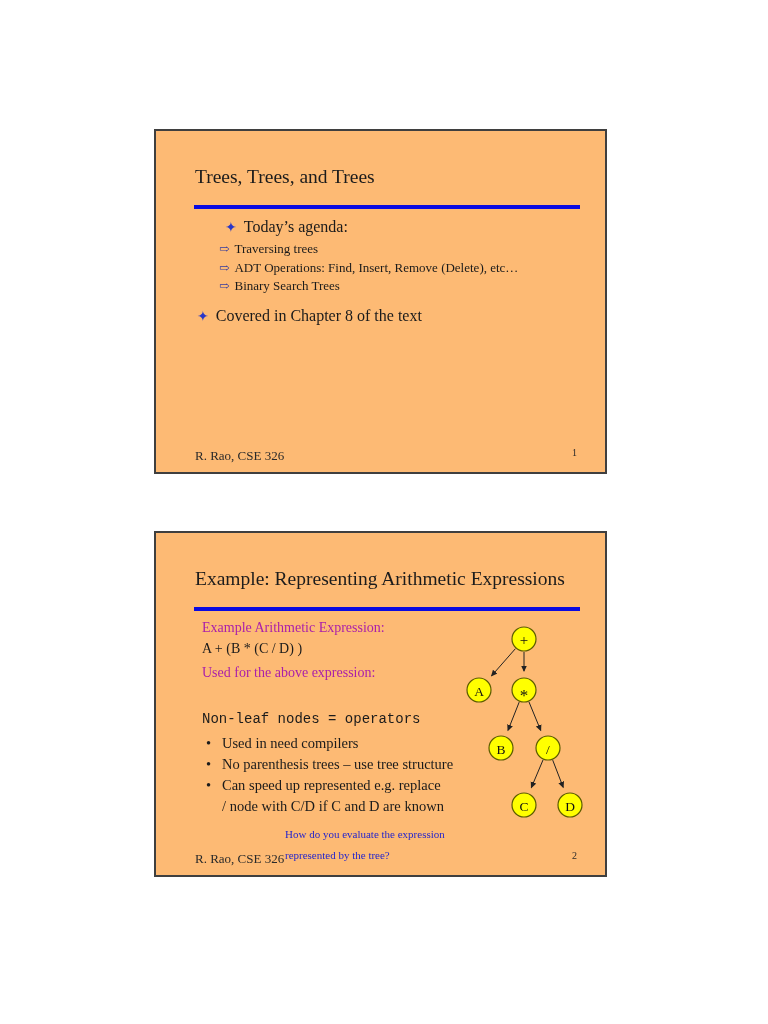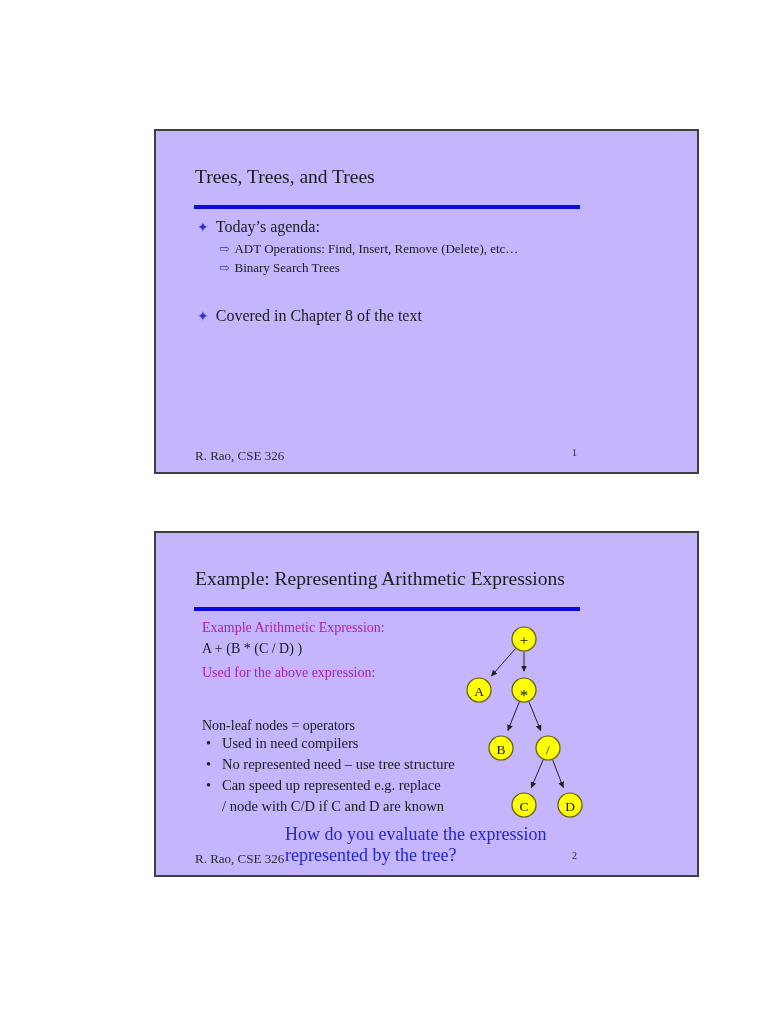--- a/index.html
+++ b/index.html
@@ -4,23 +4,23 @@
 <style>
   html, body { margin:0; padding:0; }
   body {
     width:768px; height:1024px; position:relative;
     background:#ffffff;
     font-family:"Liberation Serif","DejaVu Serif",serif;
     color:#1b1b1b;
     overflow:hidden;
   }
   .slide {
-    position:absolute; left:154px; width:545px; height:345px;
+    position:absolute; left:154px; width:453px; height:345px;
     border:2px solid var(--border, #3f3f3f);
-    background:#c4b5fd; box-sizing:border-box;
+    background:#fdba74; box-sizing:border-box;
   }
   #slide1 { top:129px; }
   #slide2 { top:531px; height:346px; }
 
   .slide-title {
     position:absolute; left:39px; top:34px;
     font-size:19.5px; line-height:24px; color:#1c1c1c; white-space:nowrap;
   }
   .rule {
     position:absolute; left:38px; top:74px; width:386px; height:4px;
@@ -55,74 +55,75 @@
     position:absolute; left:46px; font-size:14px; line-height:17px; white-space:nowrap;
   }
   .magenta { color:var(--magenta, #aa1faa); }
   #s2bullets {
     position:absolute; left:50px; top:200px; font-size:14.5px; line-height:21px;
   }
   .b-row { display:flex; white-space:nowrap; }
   .b-row .marker { width:16px; flex:0 0 16px; }
   .question {
     position:absolute; left:129px; top:291px;
-    font-size:18px; line-height:20.5px;
+    font-size:11px; line-height:20.5px;
     color:var(--question-blue, #2525cc); white-space:nowrap;
   }
   #tree-svg {
     position:absolute; left:-2px; top:-2px; width:453px; height:346px;
     overflow:visible; pointer-events:none;
   }
   .node-label {
     font-family:"Liberation Serif","DejaVu Serif",serif;
   }
 </style>
 </head>
 <body style="--border: #3f3f3f; --rule-blue: #0a0ae0; --bullet-blue: #2936c8; --arrow-blue: #333a9e; --magenta: #aa1faa; --question-blue: #2525cc; --node-fill: #ffff00; --node-stroke: #5c5c00; --edge-color: #222222;">
 
 <div>
 
   <div class="slide" id="slide1">
     <div class="slide-title">Trees, Trees, and Trees</div>
     <div class="rule"></div>
 
-    <div class="main-bullet" style="top:86px;">
+    <div class="main-bullet" style="top:86px;margin-left:28px;">
       <span class="star">✦</span><span>Today’s agenda:</span>
     </div>
 
     <div id="agenda">
+        <div class="agenda-row"><span class="arrow">⇨</span><span>Traversing trees</span></div>
         <div class="agenda-row"><span class="arrow">⇨</span><span>ADT Operations: Find, Insert, Remove (Delete), etc…</span></div>
         <div class="agenda-row"><span class="arrow">⇨</span><span>Binary Search Trees</span></div>
       </div>
 
     <div class="main-bullet" style="top:175px;">
       <span class="star">✦</span><span>Covered in Chapter 8 of the text</span>
     </div>
 
     <div class="footer-left">R. Rao, CSE 326</div>
     <div class="pagenum">1</div>
   </div>
 
   <div class="slide" id="slide2">
     <div class="slide-title">Example: Representing Arithmetic Expressions</div>
     <div class="rule"></div>
 
     <div class="s2line magenta" style="top:86px;">Example Arithmetic Expression:</div>
     <div class="s2line" style="top:107px;">A + (B * (C / D) )</div>
     <div class="s2line magenta" style="top:131px;">Used for the above expression:</div>
-    <div class="s2line" style="top:184px;">Non-leaf nodes = operators</div>
+    <div class="s2line" style="top:178px;font-family:Liberation Mono, monospace;">Non-leaf nodes = operators</div>
 
     <div id="s2bullets">
         <div class="b-row">
           <span class="marker">•</span>
           <span>Used in need compilers</span>
         </div>
         <div class="b-row">
           <span class="marker">•</span>
-          <span>No represented need – use tree structure</span>
+          <span>No parenthesis trees – use tree structure</span>
         </div>
         <div class="b-row">
           <span class="marker">•</span>
           <span>Can speed up represented e.g. replace</span>
         </div>
         <div class="b-row">
           <span class="marker"></span>
           <span>/ node with C/D if C and D are known</span>
         </div>
       </div>

